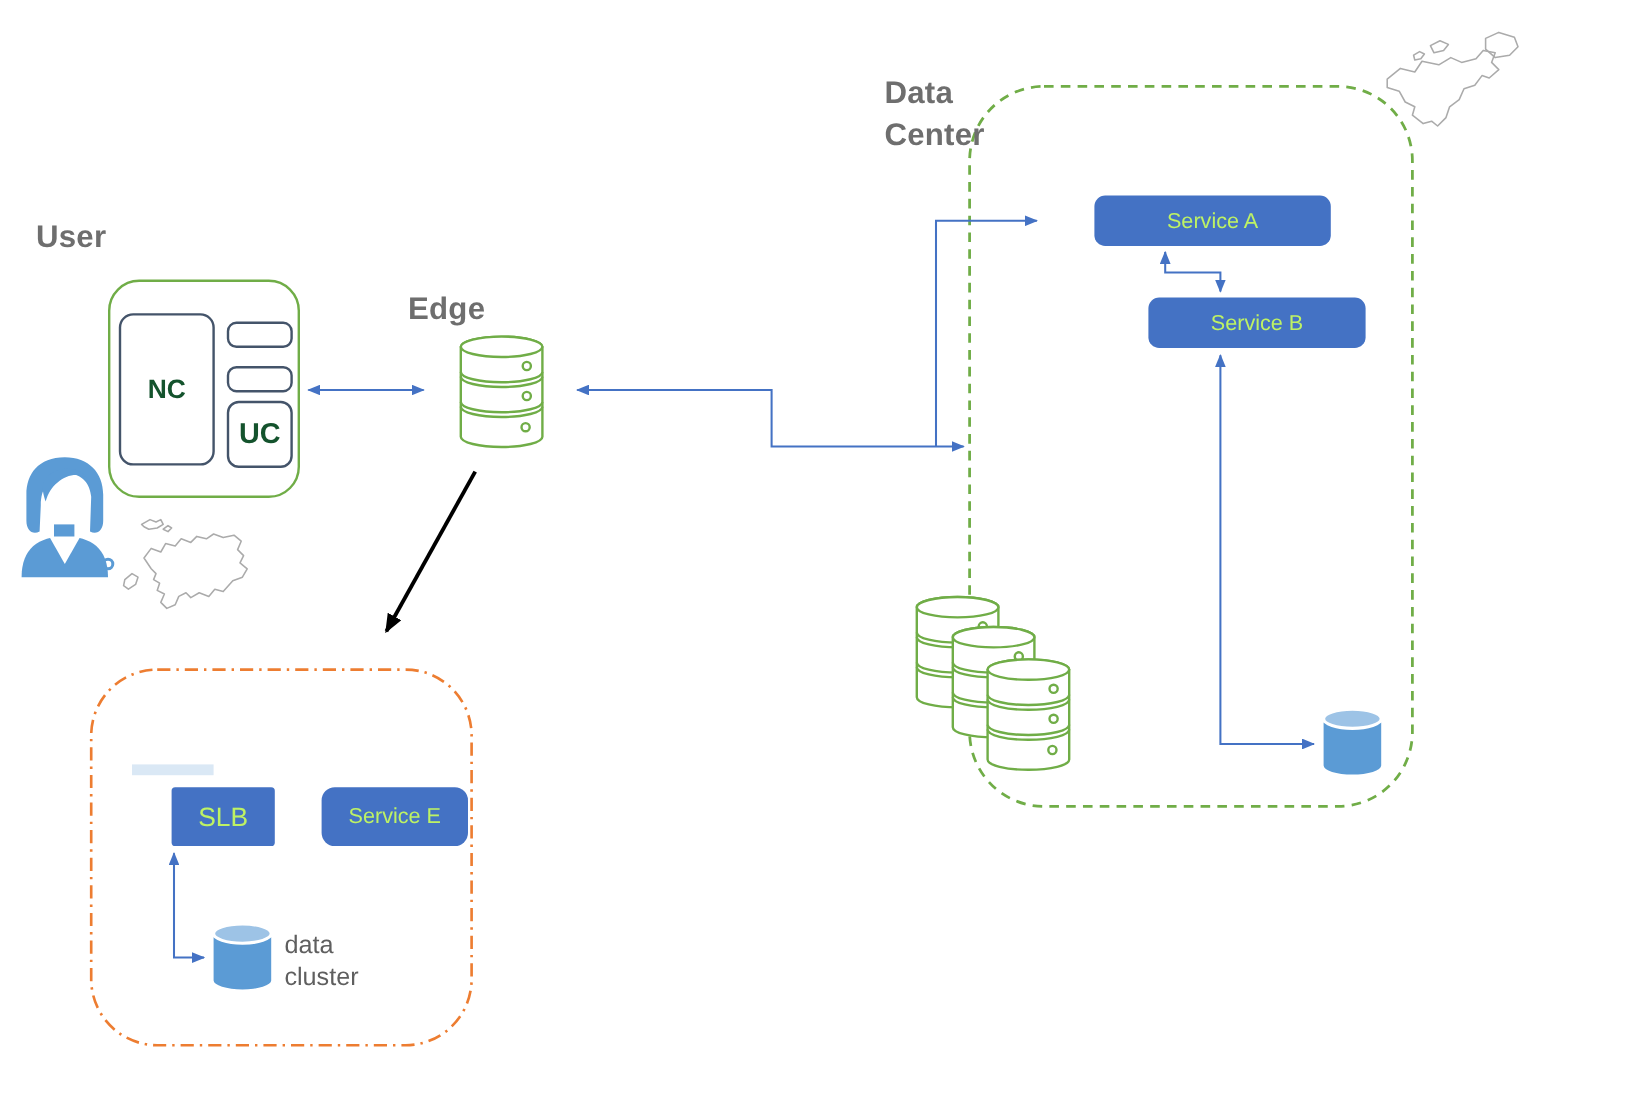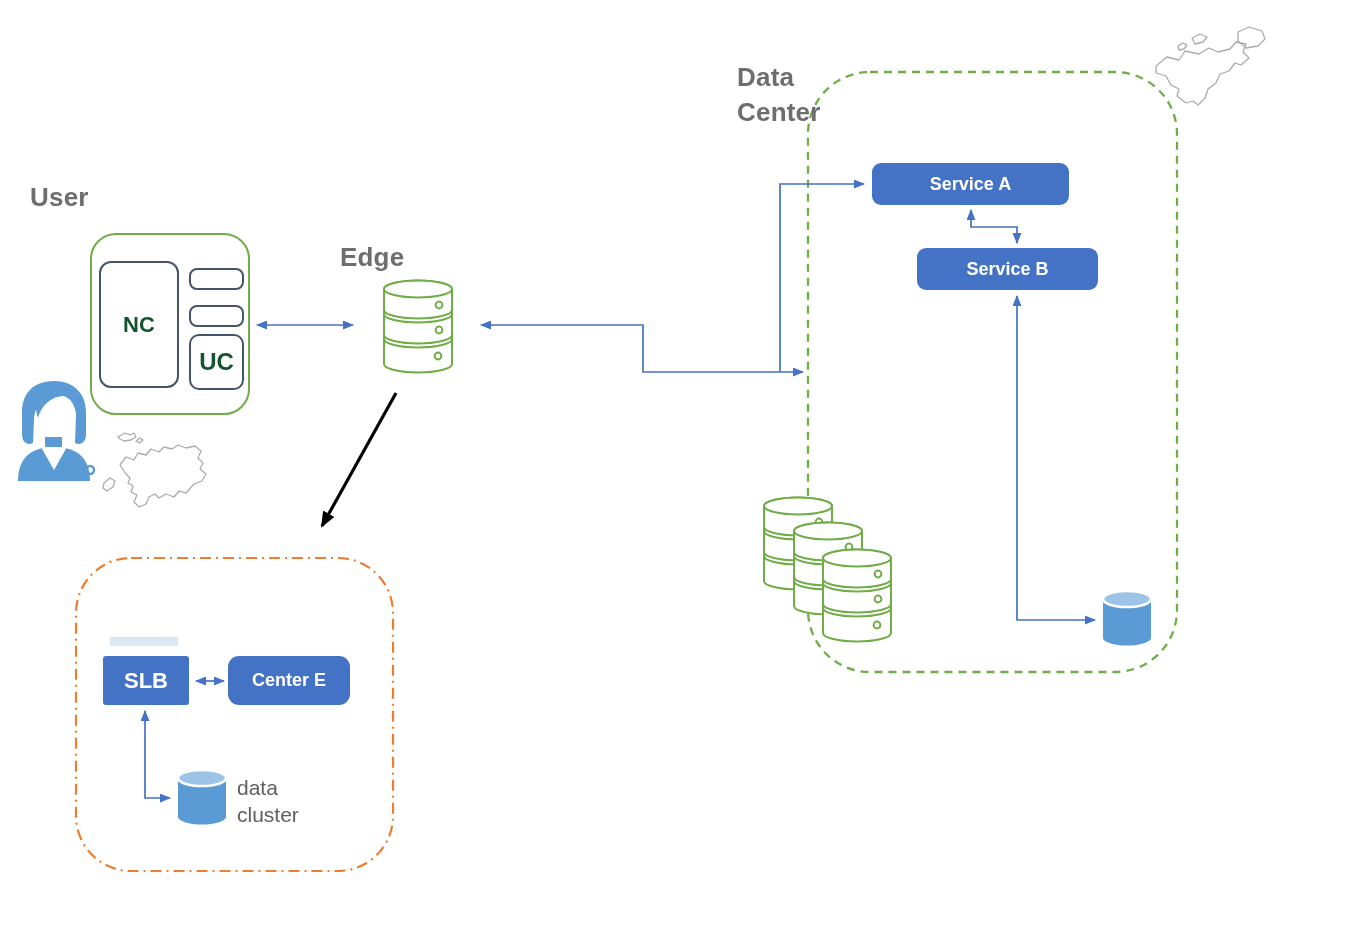--- a/index.html
+++ b/index.html
@@ -6,22 +6,22 @@
   .canvas{
     position:relative;width:1358px;height:928px;background:#ffffff;overflow:hidden;
     font-family:"Liberation Sans",sans-serif;
   }
   .layer{position:absolute;left:0;top:0;}
   .abs{position:absolute;box-sizing:border-box;}
   .big-label{
     font-size:26px;font-weight:600;color:#6e6e6e;letter-spacing:0.2px;line-height:1.35;
   }
   .service-box{
-    background:#4472C4;border-radius:9px;color:#ffffff;font-weight:bold;font-size:18px;
-    display:flex;align-items:center;justify-content:center;z-index:3;
+    background:#4472C4;border-radius:9px;color:#bef264;font-weight:normal;font-size:18px;
+    display:flex;align-items:center;justify-content:center;z-index:3;margin-left:40px;
   }
   .user-container{
     border:2px solid #70AD47;border-radius:26px;background:transparent;z-index:2;
   }
   .navy-box{
     border:2px solid #44546A;border-radius:12px;background:#ffffff;
     display:flex;align-items:center;justify-content:center;
     color:#14532d;font-weight:600;
   }
   .navy-slim{border:2px solid #44546A;border-radius:8px;background:#ffffff;}
@@ -128,17 +128,17 @@
   <div class="abs big-label" style="left:737px;top:60px;width:100px;">Data Center</div>
 
   <div class="abs service-box" style="left:872px;top:163px;width:197px;height:42px;">Service A</div>
 
   <div class="abs service-box" style="left:917px;top:248px;width:181px;height:42px;">Service B</div>
 
   <div class="abs faint-rect" style="left:110px;top:637px;width:68px;height:9px;"></div>
 
   <div class="abs service-box" style="left:103px;top:656px;width:86px;height:49px;border-radius:3px;font-size:22px;">SLB</div>
 
-  <div class="abs service-box" style="left:228px;top:656px;width:122px;height:49px;border-radius:11px;">Center E</div>
+  <div class="abs service-box" style="left:228px;top:656px;width:122px;height:49px;border-radius:11px;">Service E</div>
 
   <div class="abs cluster-label" style="left:237px;top:774px;width:85px;">data cluster</div>
 
 </div>
 
 </body></html>

